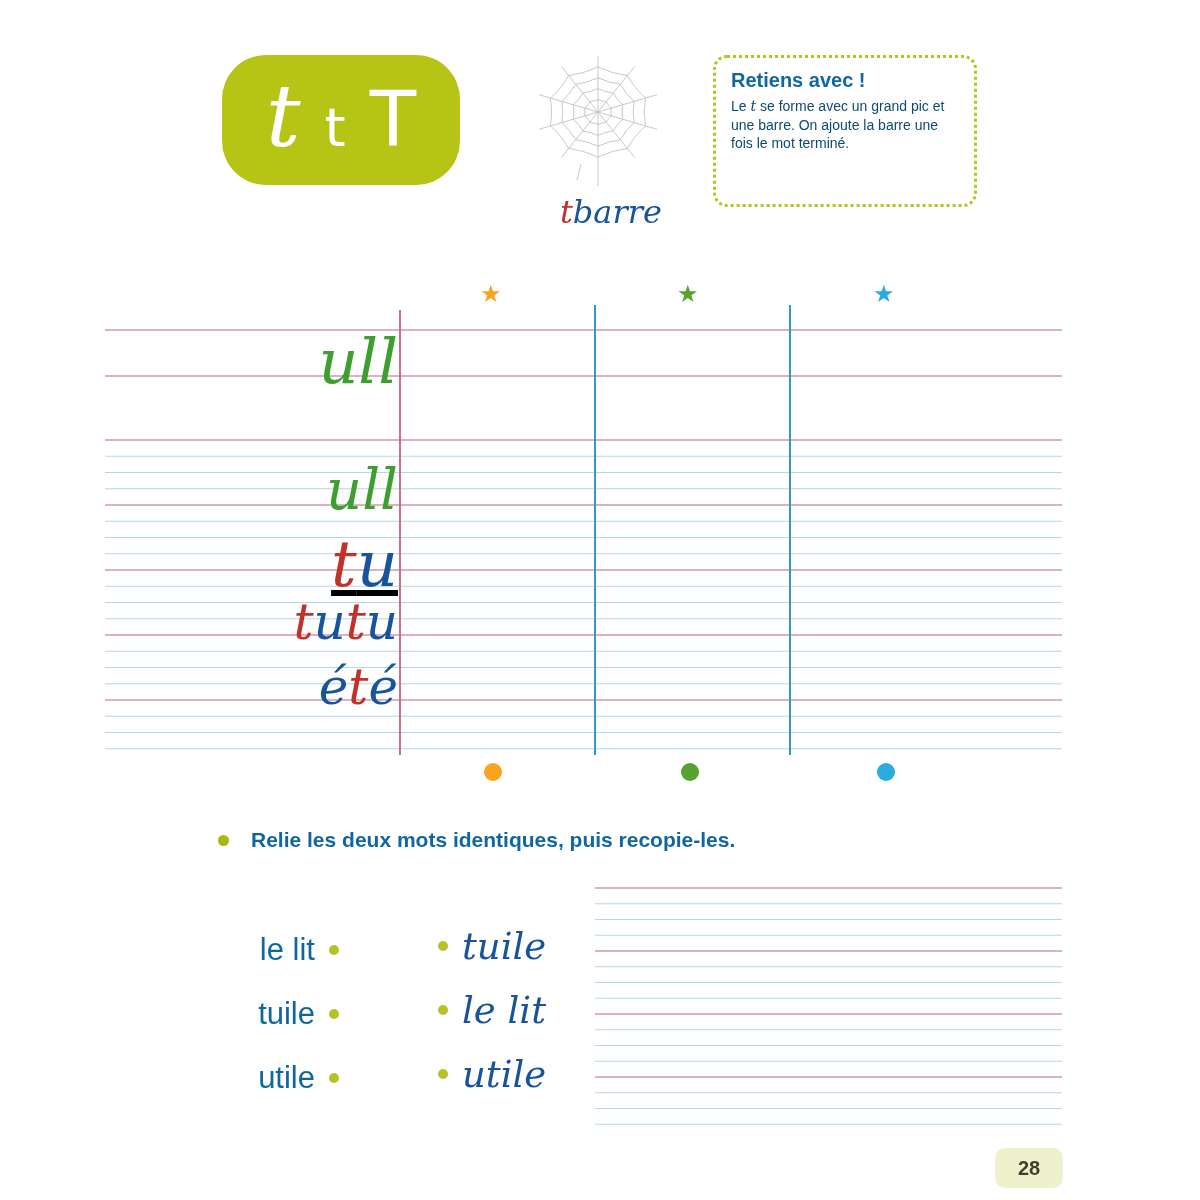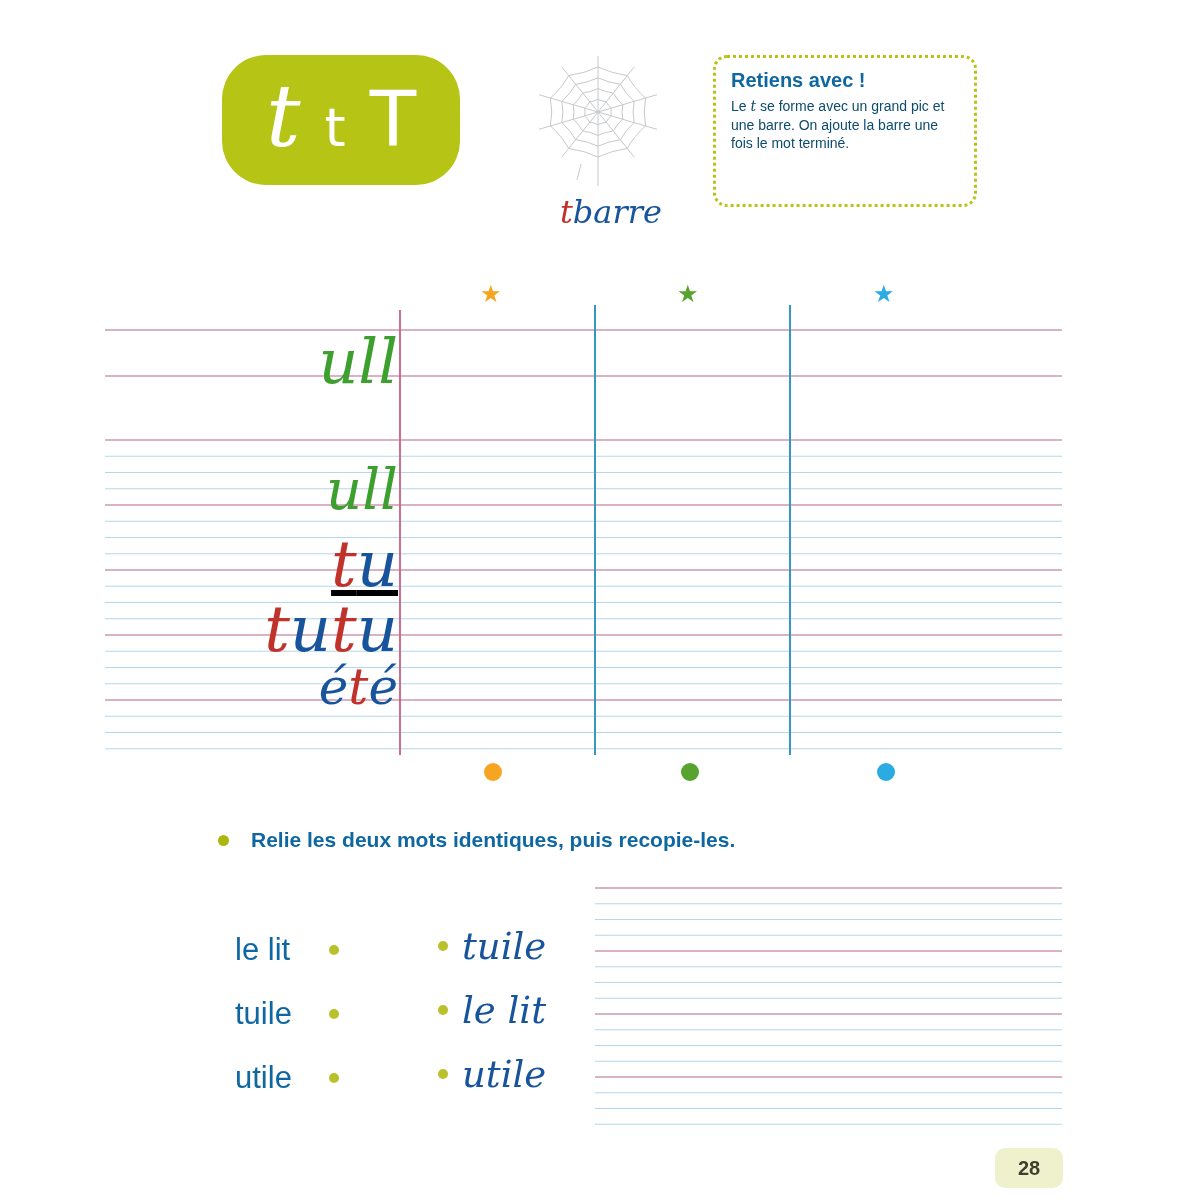--- a/index.html
+++ b/index.html
@@ -51,21 +51,21 @@
   }
 
   
   .instruction{position:absolute;left:218px;top:828px;display:flex;align-items:center;gap:22px;}
   .bullet{width:11px;height:11px;border-radius:50%;background:#a9b80e;flex:none;}
   .instruction-text{color:#0f67a1;font-weight:bold;font-size:21px;}
 
   
   #match-left{position:absolute;left:235px;top:918px;}
   #match-right{position:absolute;left:438px;top:914px;}
-  .match-row{height:64px;display:flex;align-items:center;}
+  .match-row{height:64px;display:flex;align-items:center;text-align:right;}
   .match-word-print{font-family:"Liberation Sans",sans-serif;font-size:31px;color:#0f67a1;min-width:80px;}
   .match-word-cursive{font-family:"DejaVu Serif",serif;font-style:italic;font-size:37px;color:#17549c;margin-left:14px;}
   .match-dot{width:10px;height:10px;border-radius:50%;background:#b9c12a;flex:none;margin-left:14px;}
   #match-right .match-dot{margin-left:0;}
 
   
   .page-tab{
     position:absolute;left:995px;top:1148px;width:68px;height:40px;background:#eff1cc;
     border-radius:10px;display:flex;align-items:center;justify-content:center;
     font-weight:bold;font-size:20px;color:#3f3f2f;
@@ -138,21 +138,21 @@
       <line x1="0" y1="443.75" x2="957" y2="443.75" stroke="#aed2e6" stroke-width="0.9"></line>
       <line x1="295" y1="5" x2="295" y2="450" stroke="#c95f80" stroke-width="1.8"></line>
       <line x1="490" y1="0" x2="490" y2="450" stroke="#3399c2" stroke-width="2"></line>
       <line x1="685" y1="0" x2="685" y2="450" stroke="#3399c2" stroke-width="2"></line>
     </svg>
 
   <div id="practice-rows">
       <div class="practice-word" style="top: 331px; font-size: 62px; color: rgb(61, 160, 46);">ull</div>
       <div class="practice-word" style="top: 462px; font-size: 56px; color: rgb(61, 160, 46);">ull</div>
       <div class="practice-word" style="top: 532px; font-size: 64px; text-decoration: underline;"><span style="color: rgb(193, 50, 43);">t</span><span style="color: rgb(23, 84, 156);">u</span></div>
-      <div class="practice-word" style="top: 597px; font-size: 64px; text-align: right;"><span style="color: rgb(193, 50, 43);">t</span><span style="color: rgb(23, 84, 156);">u</span><span style="color: rgb(193, 50, 43);">t</span><span style="color: rgb(23, 84, 156);">u</span></div>
+      <div class="practice-word" style="top: 597px; font-size: 50px; text-align: right;"><span style="color: rgb(193, 50, 43);">t</span><span style="color: rgb(23, 84, 156);">u</span><span style="color: rgb(193, 50, 43);">t</span><span style="color: rgb(23, 84, 156);">u</span></div>
       <div class="practice-word" style="top: 662px; font-size: 50px;"><span style="color: rgb(23, 84, 156);">é</span><span style="color: rgb(193, 50, 43);">t</span><span style="color: rgb(23, 84, 156);">é</span></div>
     </div>
 
   <div id="dots">
       <div class="col-dot" style="left: 484px; background: rgb(247, 165, 32);"></div>
       <div class="col-dot" style="left: 681px; background: rgb(86, 163, 47);"></div>
       <div class="col-dot" style="left: 877px; background: rgb(42, 171, 226);"></div>
     </div>
 
   <div class="instruction">

